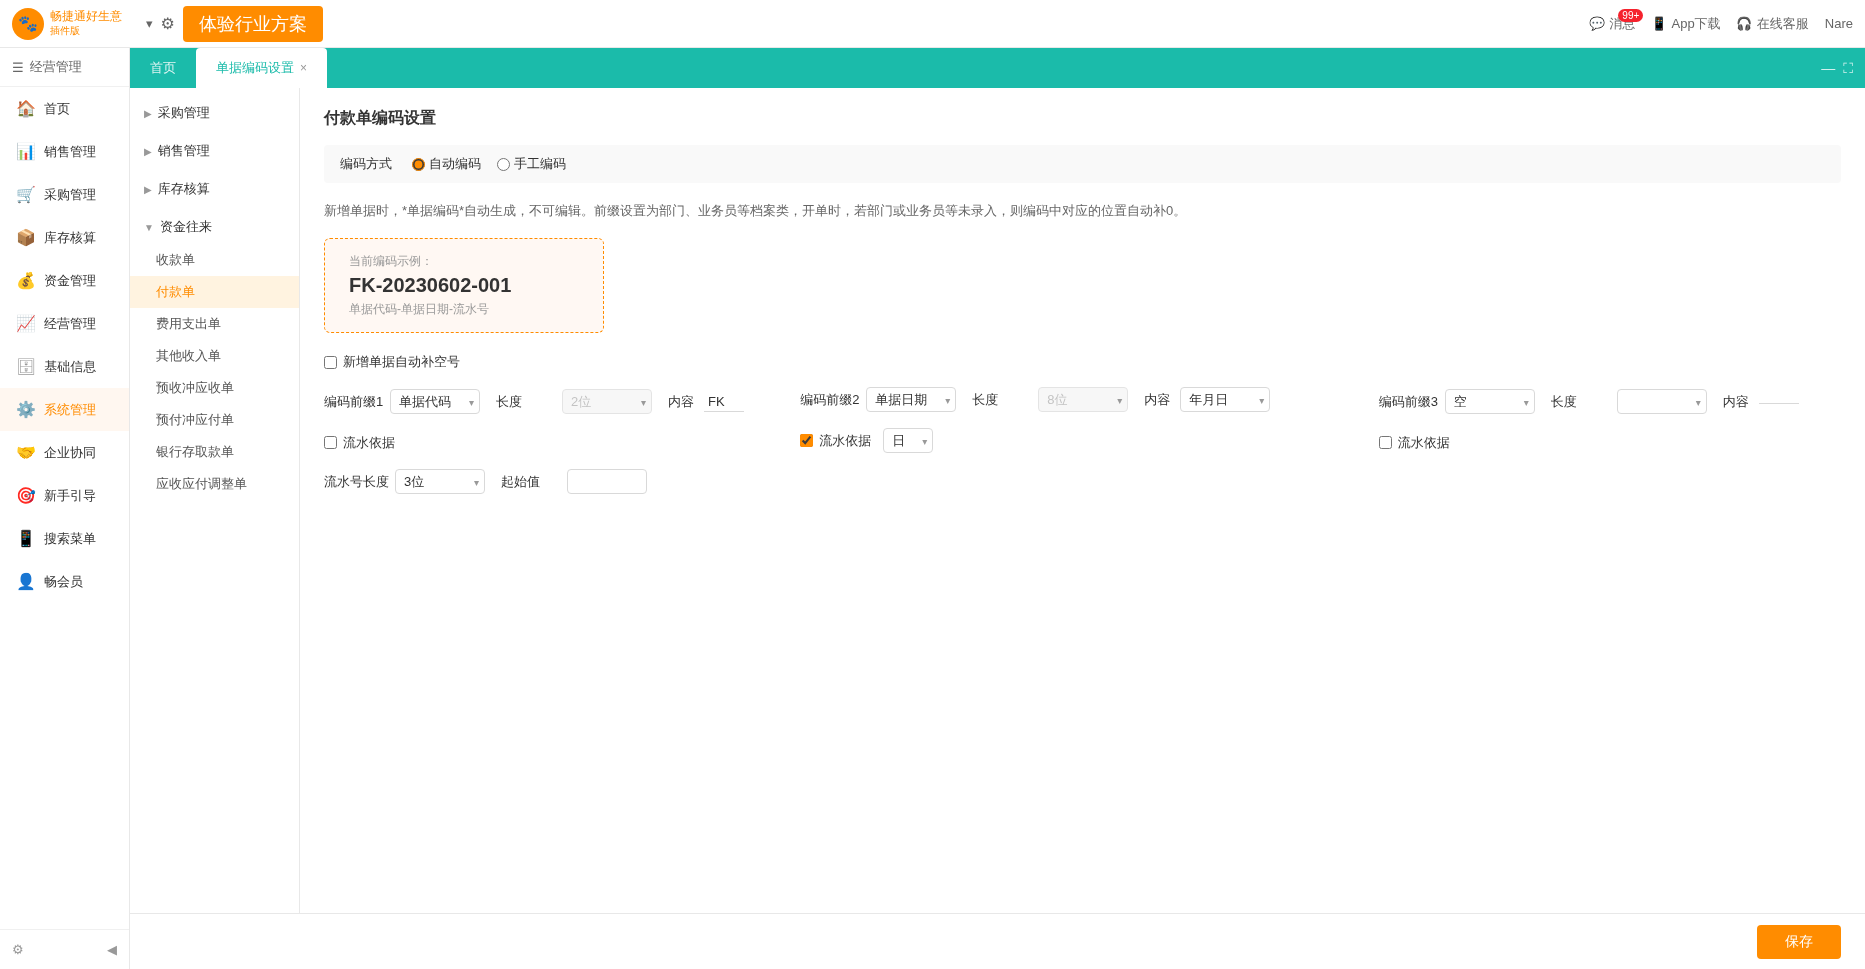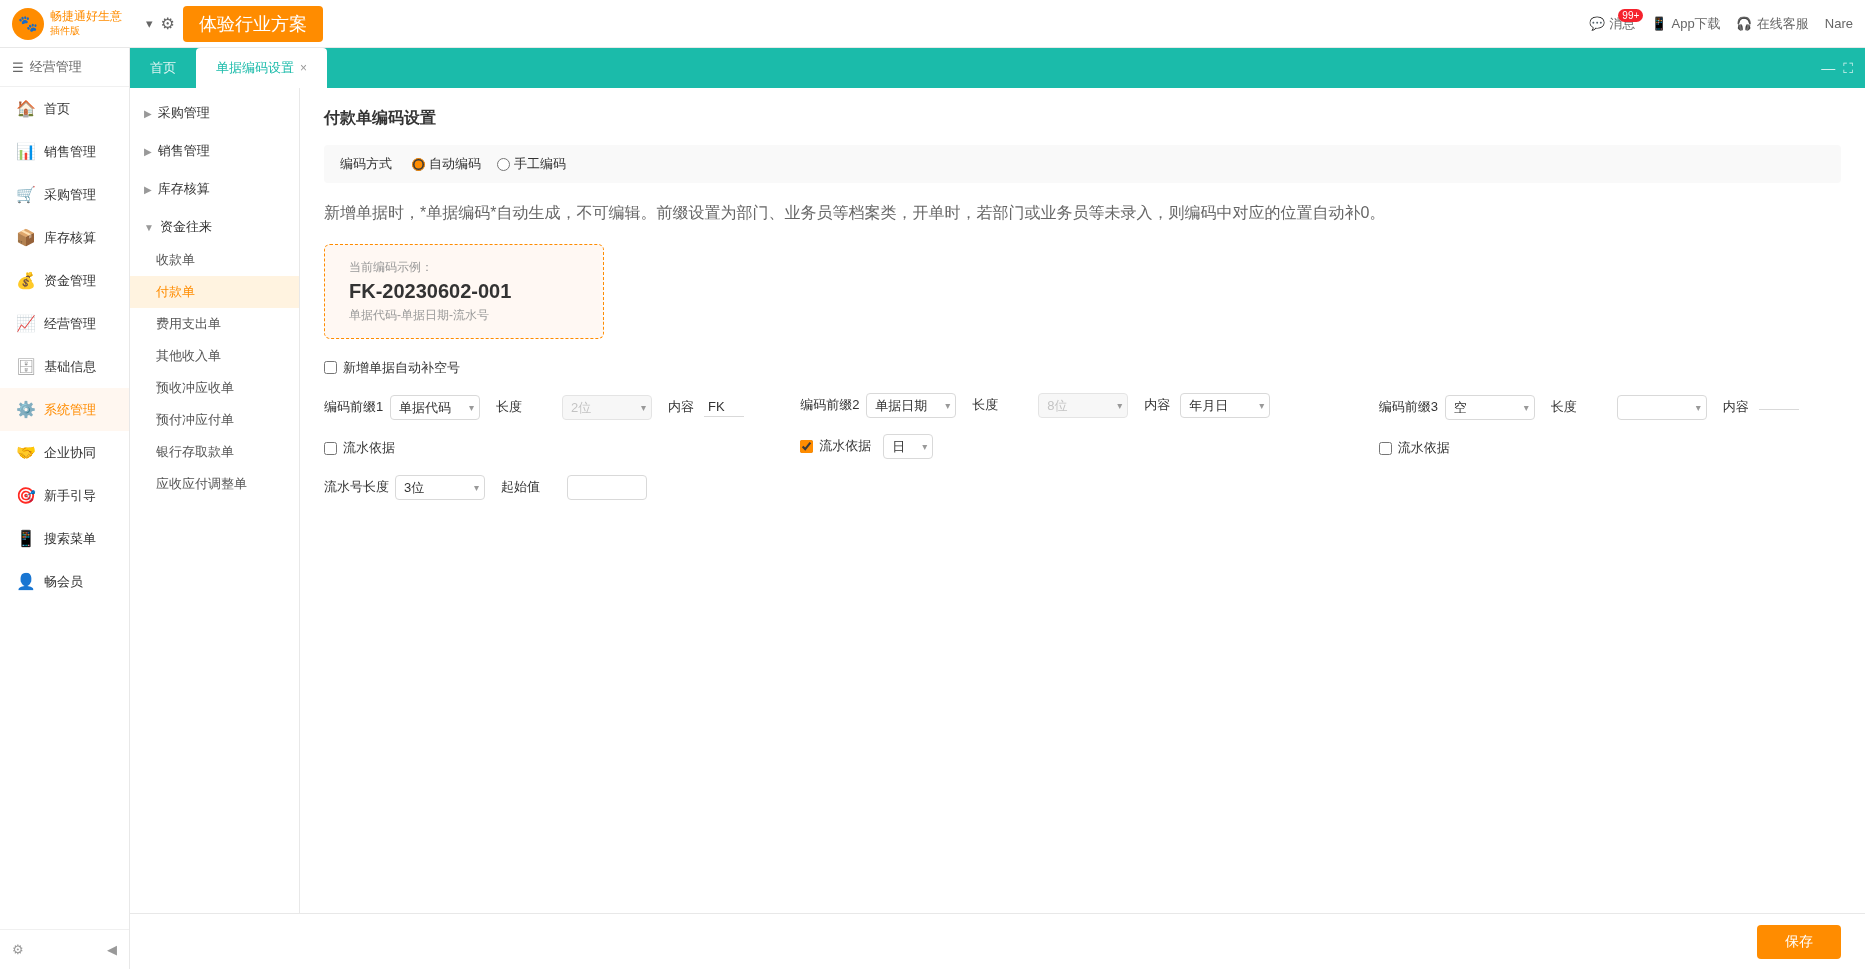--- a/index.html
+++ b/index.html
@@ -180,21 +180,21 @@
       background: #f9f9f9;
       border-radius: 4px;
       margin-bottom: 16px;
     }
     .encoding-method label { font-size: 13px; color: #333; }
     .radio-group { display: flex; align-items: center; gap: 16px; }
     .radio-item { display: flex; align-items: center; gap: 4px; cursor: pointer; font-size: 13px; color: #333; }
 
     
     .info-text {
-      font-size: 16px;
+      font-size: 13px;
       color: #666;
       margin-bottom: 16px;
       line-height: 1.8;
     }
 
     
     .code-preview-box {
       border: 1.5px dashed #ff8c00;
       background: #fff8f3;
       border-radius: 6px;

